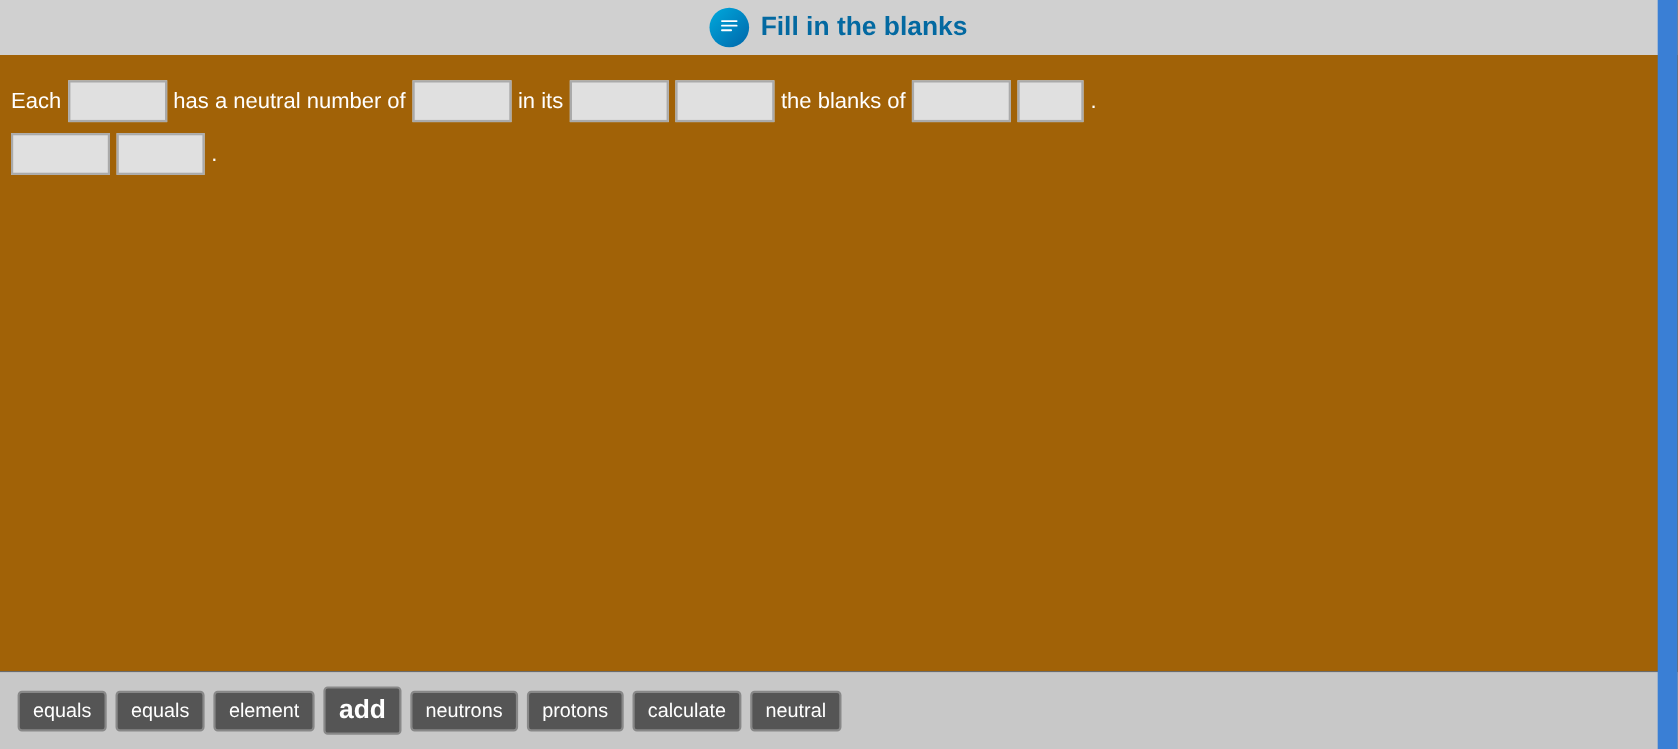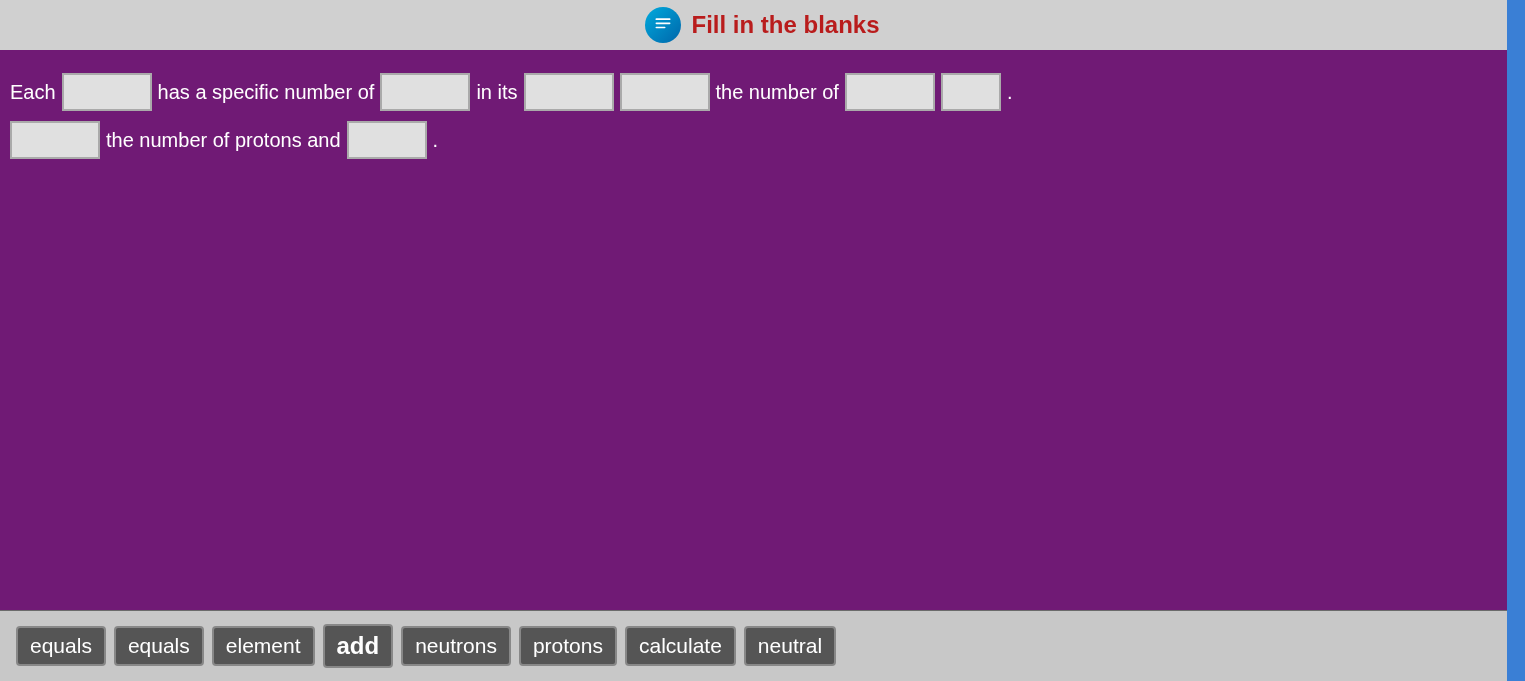--- a/index.html
+++ b/index.html
@@ -38,25 +38,25 @@
     }
 
     .header-icon svg {
       width: 20px;
       height: 20px;
     }
 
     .header-title {
       font-size: 24px;
       font-weight: bold;
-      color: #b91c1c;
+      color: #0369a1;
     }
 
     .main-content {
-      background-color: #701a75;
+      background-color: #a16207;
       padding: 20px 10px;
       min-height: 560px;
     }
 
     .sentence-area {
       font-size: 20px;
       color: #fff;
       line-height: 2.2;
     }
 
@@ -98,21 +98,21 @@
 
     .word-chip {
       display: inline-flex;
       align-items: center;
       justify-content: center;
       background-color: #555;
       color: #fff;
       border: 2px solid #888;
       border-radius: 4px;
       padding: 6px 12px;
-      font-size: 21px;
+      font-size: 18px;
       cursor: grab;
       user-select: none;
     }
 
     .word-chip.bold {
       font-weight: bold;
       font-size: 24px;
     }
 
     .scrollbar-right {
@@ -137,34 +137,33 @@
   </div>
   <span class="header-title">Fill in the blanks</span>
 </div>
 
 <div class="main-content">
   <div class="sentence-area">
 
     <div class="sentence-line">
       <span class="text-word">Each</span>
       <div class="blank-box"></div>
-      <span class="text-word">has a specific number of</span>
+      <span class="text-word">has a neutral number of</span>
       <div class="blank-box"></div>
       <span class="text-word">in its</span>
       <div class="blank-box"></div>
       <div class="blank-box"></div>
-      <span class="text-word">the number of</span>
+      <span class="text-word">the blanks of</span>
       <div class="blank-box"></div>
       <div class="blank-box" style="min-width:60px;"></div>
       <span class="text-word">.</span>
     </div>
 
     <div class="sentence-line">
       <div class="blank-box"></div>
-      <span class="text-word">the number of protons and</span>
       <div class="blank-box" style="min-width:80px;"></div>
       <span class="text-word">.</span>
     </div>
 
   </div>
 </div>
 
 <div class="footer">
   <div class="word-chip">equals</div>
   <div class="word-chip">equals</div>

